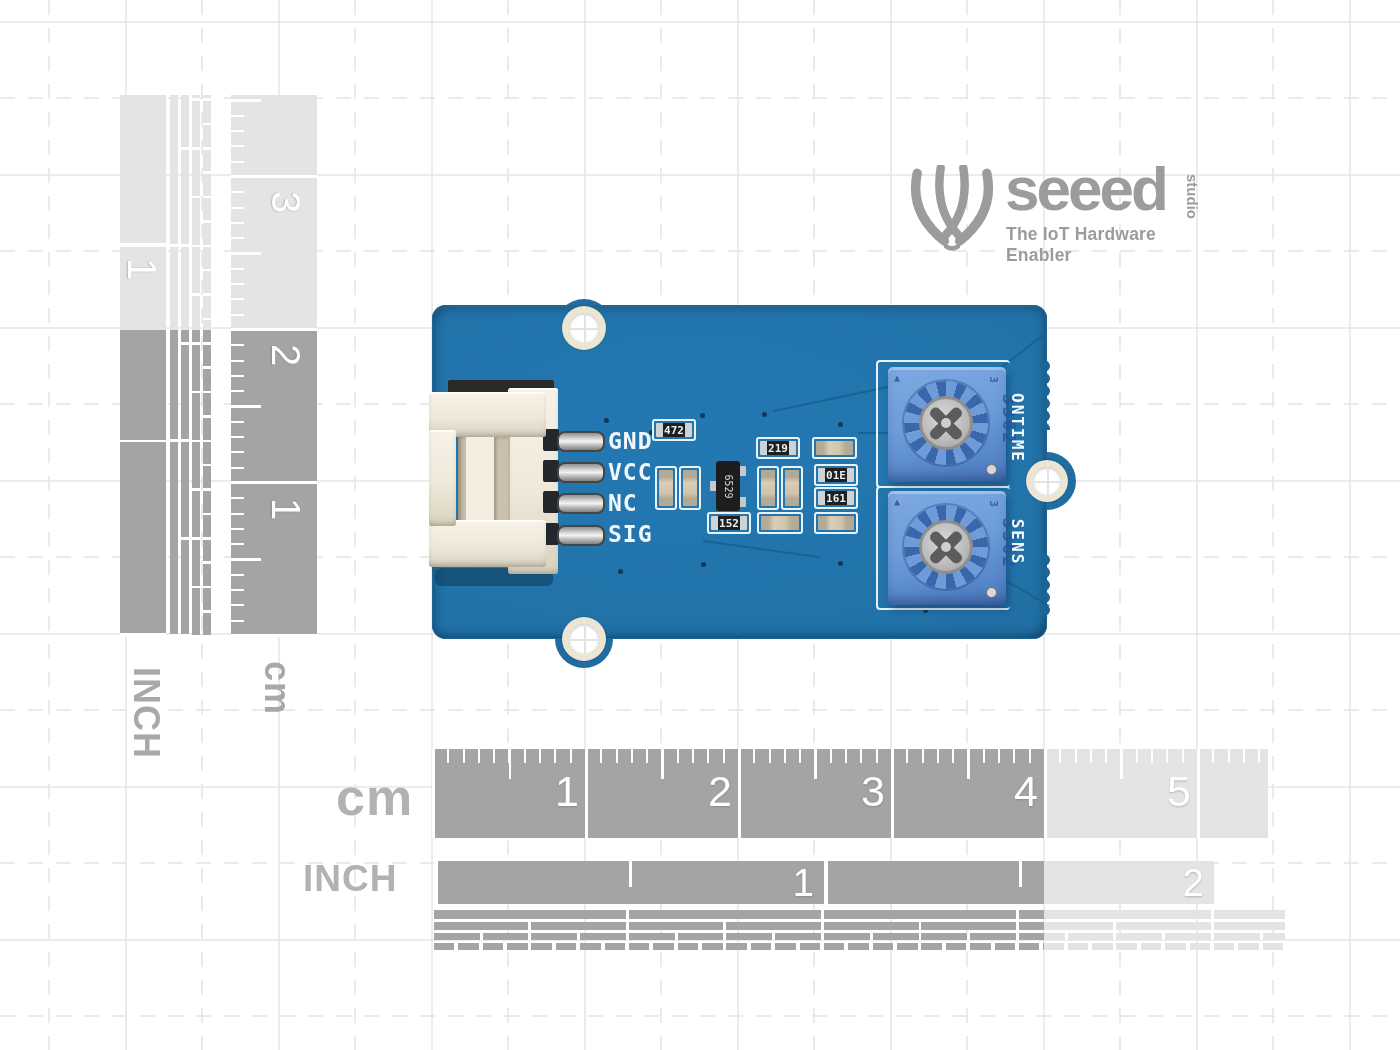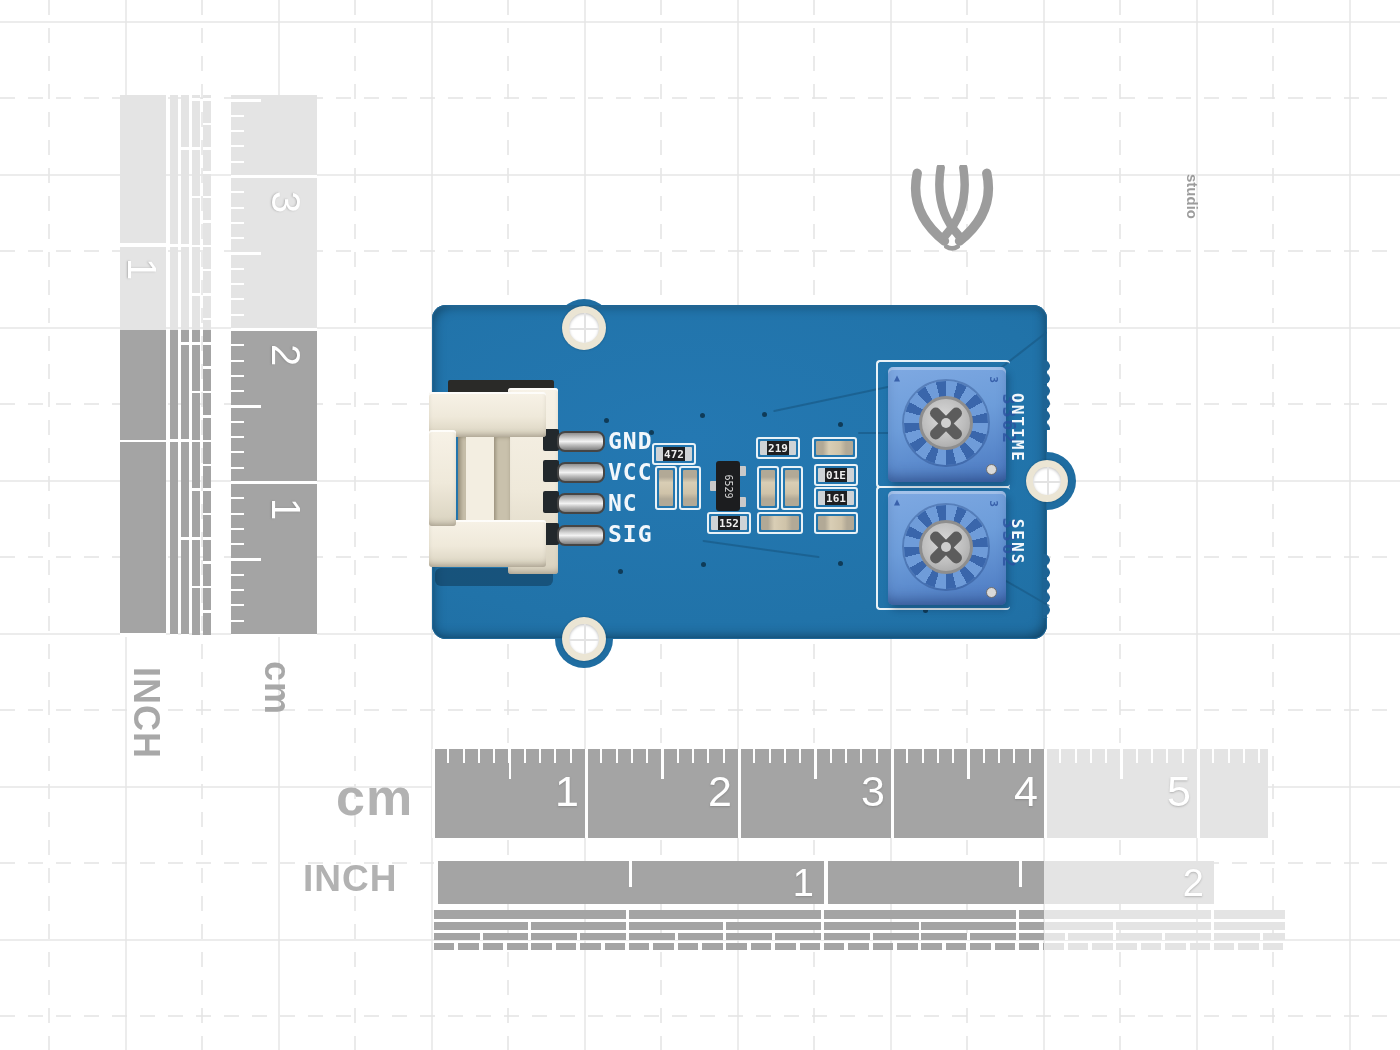--- a/index.html
+++ b/index.html
@@ -273,21 +273,21 @@
   <div class="pin" style="left:557px;top:431px;"></div>
   <div class="pin" style="left:557px;top:462px;"></div>
   <div class="pin" style="left:557px;top:493px;"></div>
   <div class="pin" style="left:557px;top:525px;"></div>
 
   <span class="silk pinlabel" style="left:608px;top:428px;">GND</span>
   <span class="silk pinlabel" style="left:608px;top:459px;">VCC</span>
   <span class="silk pinlabel" style="left:608px;top:490px;">NC</span>
   <span class="silk pinlabel" style="left:608px;top:521px;">SIG</span>
 
-  <div class="comp" style="left:652px;top:443px;width:36px;height:14px;">
+  <div class="comp" style="left:652px;top:419px;width:36px;height:14px;">
       <div class="rbody">472</div>
     </div>
   <div class="comp" style="left:756px;top:437px;width:36px;height:14px;">
       <div class="rbody">219</div>
     </div>
   <div class="comp" style="left:812px;top:437px;width:37px;height:14px;">
       <div class="cbodyh"></div>
     </div>
   <div class="comp" style="left:655px;top:466px;width:14px;height:36px;">
       <div class="cbodyv"></div>
@@ -361,16 +361,18 @@
   <div class="abs logo">
     <svg width="94" height="88" viewBox="0 0 100 92">
       <g fill="none" stroke="#9c9c9c" stroke-linecap="round">
         <path d="M13 8 Q4 50 42 80" stroke-width="10"></path>
         <path d="M38 2 Q31 46 57 74" stroke-width="9"></path>
         <path d="M87 8 Q96 50 58 80" stroke-width="10"></path>
         <path d="M62 2 Q69 46 43 74" stroke-width="9"></path>
         <path d="M44 86 Q50 90 56 86" stroke-width="5"></path>
       </g>
     </svg>
+    <span class="brand">seeed</span>
     <span class="studio">studio</span>
+    <span class="tagline">The IoT Hardware Enabler</span>
   </div>
 
 </div>
 
 </body></html>

